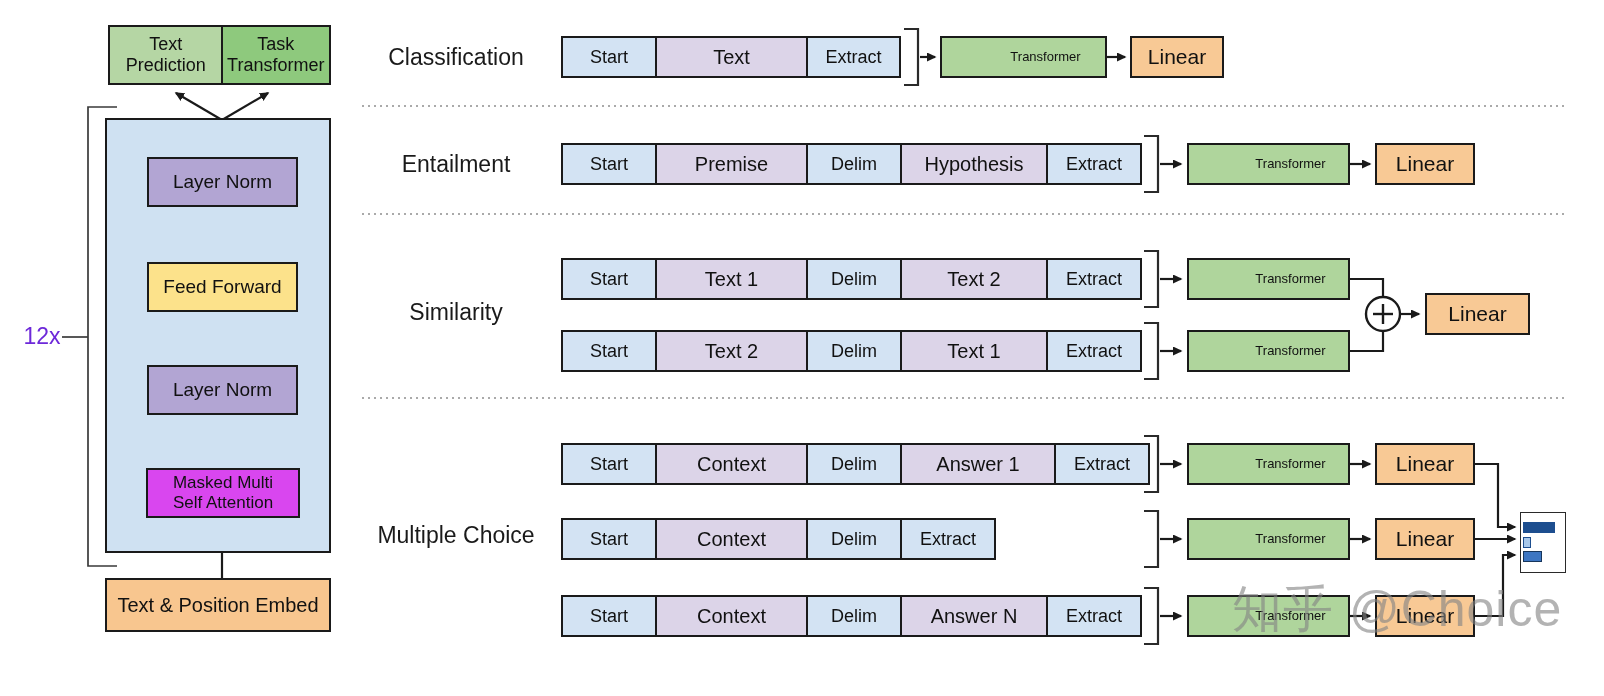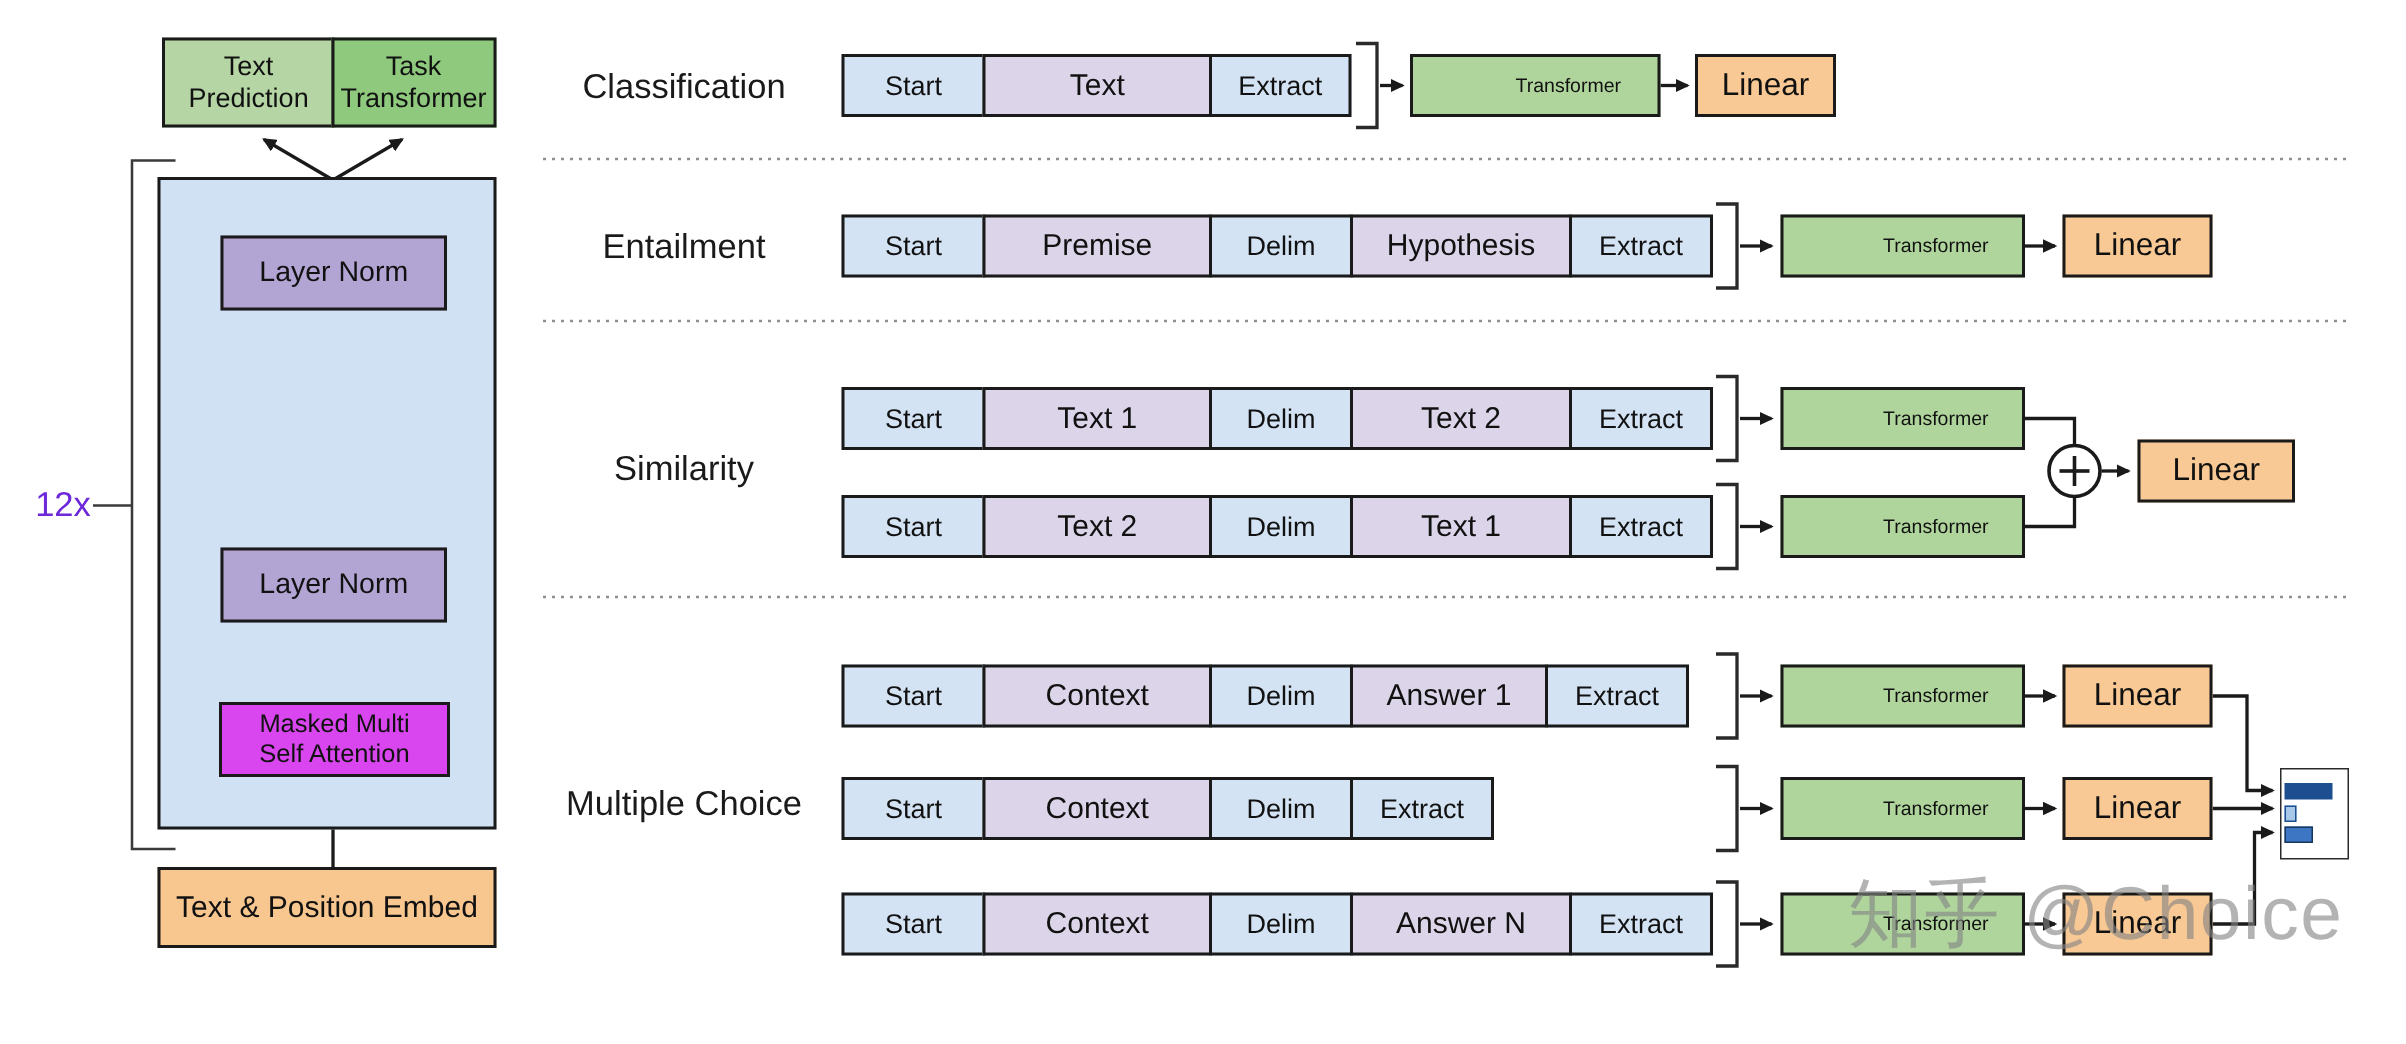--- a/index.html
+++ b/index.html
@@ -124,20 +124,21 @@
     <div class="box" style="position:relative;width:115px;height:60px;background:#b5d6a4;font-size:18px;border-width:2.5px;"><span>Text
 Prediction</span></div>
     <div class="box" style="position:relative;width:110px;height:60px;background:#8ec97d;font-size:18px;border-width:2.5px;margin-left:-2.5px;"><span>Task
 Transformer</span></div>
   </div>
 
   <div class="box" style="left:105px;top:118px;width:226px;height:435px;background:#cfe1f2;border-width:2.5px;"></div>
 
   <div class="box" style="left:147px;top:157px;width:151px;height:50px;background:#b2a5d3;font-size:19px;"><span>Layer Norm</span></div>
 
+  <div class="box" style="left:147px;top:262px;width:151px;height:50px;background:#fce28b;font-size:19px;"><span>Feed Forward</span></div>
 
   <div class="box" style="left:147px;top:365px;width:151px;height:50px;background:#b2a5d3;font-size:19px;"><span>Layer Norm</span></div>
 
   <div class="box" style="left:146px;top:468px;width:154px;height:50px;background:#d946ef;font-size:17px;"><span style="white-space:pre-line;">Masked Multi
 Self Attention</span></div>
 
   <div class="box" style="left:105px;top:578px;width:226px;height:54px;background:#f8c68f;font-size:20px;"><span>Text &amp; Position Embed</span></div>
 
   <div style="position:absolute;left:22px;top:323px;width:40px;text-align:center;font-size:23px;color:#6d28d9;">12x</div>
 
@@ -179,21 +180,21 @@
   <div class="box transformer" style="left:1187px;top:258px;width:163px;height:42px;"><span>Transformer</span></div>
   <div class="box transformer" style="left:1187px;top:330px;width:163px;height:42px;"><span>Transformer</span></div>
   <div class="box linear" style="left:1425px;top:293px;width:105px;height:42px;"><span>Linear</span></div>
 
   <div class="tasklabel" style="left:366px;top:522px;">Multiple Choice</div>
 
   <div class="bar" style="left:561px;top:443px;height:42px;">
     <div class="seg token" style="width:96px;">Start</div>
     <div class="seg content" style="width:153px;">Context</div>
     <div class="seg token" style="width:96px;">Delim</div>
-    <div class="seg content" style="width:132px;text-align:right;">Answer 1</div>
+    <div class="seg content" style="width:156px;text-align:right;">Answer 1</div>
     <div class="seg token" style="width:96px;">Extract</div>
   </div>
   <div class="box transformer" style="left:1187px;top:443px;width:163px;height:42px;"><span>Transformer</span></div>
   <div class="box linear" style="left:1375px;top:443px;width:100px;height:42px;"><span>Linear</span></div>
 
   <div class="bar" style="left:561px;top:518px;height:42px;">
     <div class="seg token" style="width:96px;">Start</div>
     <div class="seg content" style="width:153px;">Context</div>
     <div class="seg token" style="width:96px;">Delim</div>
     <div class="seg token" style="width:96px;">Extract</div>

